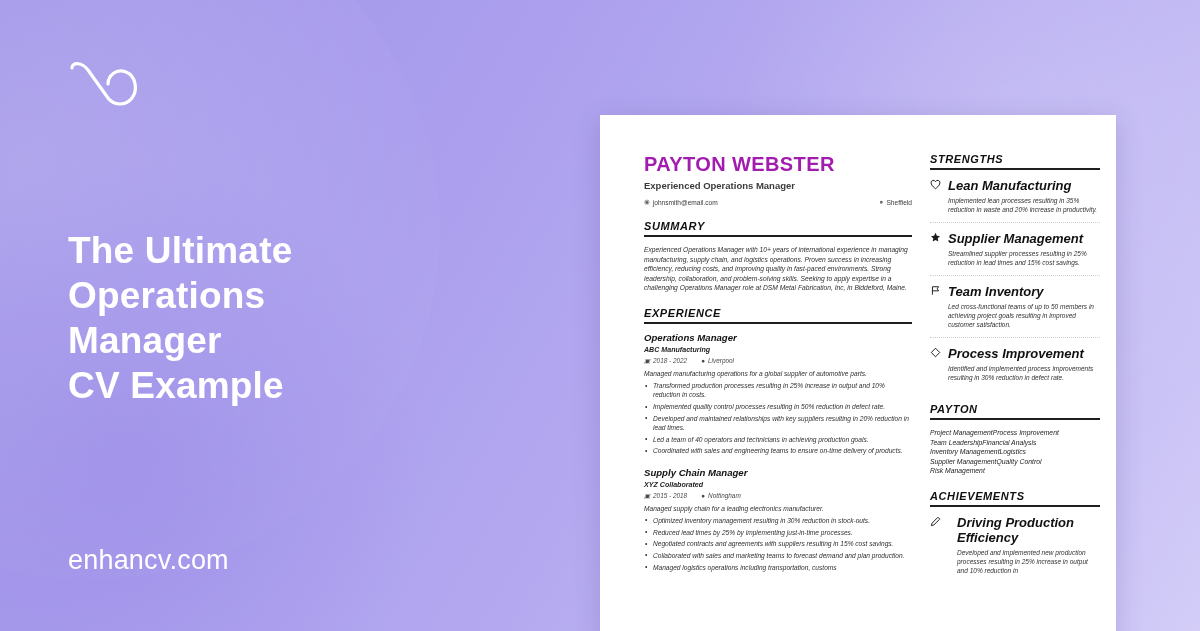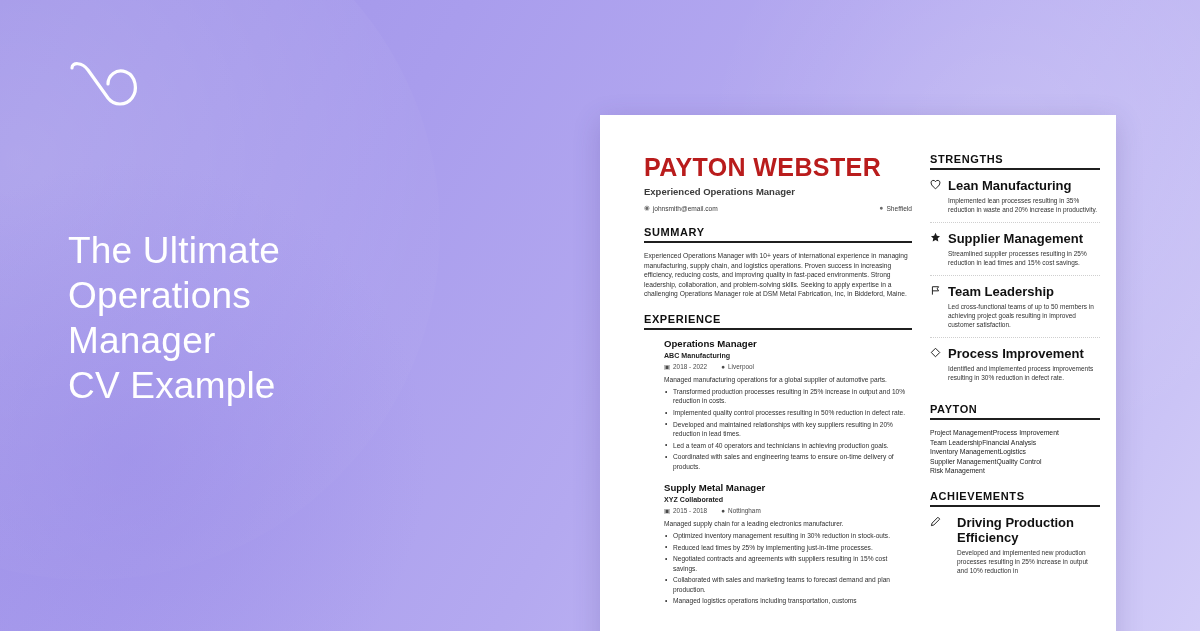--- a/index.html
+++ b/index.html
@@ -67,21 +67,21 @@
     height: 52px;
   }
   .headline {
     position: absolute;
     left: 68px;
     top: 228px;
     width: 470px;
     color: #ffffff;
     font-size: 37px;
     line-height: 45px;
-    font-weight: 400;
+    font-weight: 700;
     letter-spacing: 0.2px;
   }
   .site-url {
     position: absolute;
     left: 68px;
     top: 545px;
     color: #ffffff;
     font-size: 27px;
     letter-spacing: 0.2px;
   }
@@ -103,24 +103,24 @@
     width: 516px;
     padding: 38px 34px 0 44px;
     box-sizing: border-box;
     display: flex;
     gap: 18px;
   }
   .col-main { width: 268px; flex: 0 0 268px; }
   .col-side { width: 170px; flex: 0 0 170px; }
 
   .cv-name {
-    font-size: 25px;
+    font-size: 20px;
     font-weight: bold;
     letter-spacing: 0.4px;
-    color: #b91c1c;
+    color: #a21caf;
     margin: 0 0 4px 0;
   }
   .cv-role {
     font-size: 9.5px;
     font-weight: bold;
     color: #3b3b3b;
     margin: 0 0 8px 0;
   }
   .contact-row {
     display: flex;
@@ -149,21 +149,21 @@
   .sec-rule.thin { height: 1.6px; }
 
   .summary-text {
     font-size: 6.7px;
     line-height: 9.6px;
     color: #2f2f2f;
     margin: 0 0 14px 0;
     text-align: left;
   }
 
-  .job { margin-bottom: 11px; margin-left: 20px; }
+  .job { margin-bottom: 11px; }
   .job-title {
     font-size: 9.6px;
     font-weight: bold;
     color: #111;
     margin: 0 0 3px 0;
   }
   .job-company {
     font-size: 7.1px;
     font-weight: bold;
     color: #222;
@@ -239,21 +239,21 @@
     display: flex;
     gap: 16px;
   }
   .ach .a-icon {
     flex: 0 0 11px;
     width: 11px;
     height: 11px;
     color: #1c1c1c;
     margin-top: 1px;
   }
-  .sec-block { margin-bottom: 13px; }
+  .sec-block { margin-bottom: 13px; font-style: italic; }
   svg { display: block; }
 </style>
 </head>
 <body>
 
 <div class="canvas">
   <div class="blob-a"></div>
   <div class="blob-b"></div>
   <div class="blob-c"></div>
   <div class="blob-d"></div>
@@ -264,20 +264,21 @@
     </svg>
   </div>
 
   <div class="headline">
     <div>The Ultimate</div>
     <div>Operations</div>
     <div>Manager</div>
     <div>CV Example</div>
   </div>
 
+  <div class="site-url">enhancv.com</div>
 
   <div class="cv-paper">
     <div class="cv-inner">
 
       <div class="col-main">
         <h1 class="cv-name">PAYTON WEBSTER</h1>
         <div class="cv-role">Experienced Operations Manager</div>
 
         <div class="contact-row">
           <span class="contact-item">
@@ -318,21 +319,21 @@
             <ul class="bullets">
               <li>Transformed production processes resulting in 25% increase in output and 10% reduction in costs.</li>
               <li>Implemented quality control processes resulting in 50% reduction in defect rate.</li>
               <li>Developed and maintained relationships with key suppliers resulting in 20% reduction in lead times.</li>
               <li>Led a team of 40 operators and technicians in achieving production goals.</li>
               <li>Coordinated with sales and engineering teams to ensure on-time delivery of products.</li>
             </ul>
           </div>
 
           <div class="job">
-            <div class="job-title">Supply Metal Manager</div>
+            <div class="job-title">Supply Chain Manager</div>
             <div class="job-company">XYZ Collaborated</div>
             <div class="job-meta">
               <span class="mi">
                 <span>▣</span>
                 <span>2015 - 2018</span>
               </span>
               <span class="mi">
                 <span>●</span>
                 <span>Nottingham</span>
               </span>
@@ -378,21 +379,21 @@
             </div>
           </div>
 
           <div class="strength">
             <span class="s-icon">
               <svg viewBox="0 0 16 16" width="11" height="11" fill="none" stroke="#1c1c1c" stroke-width="1.4">
                 <path d="M3.5 14V2.5h9l-2 3 2 3h-9"></path>
               </svg>
             </span>
             <div>
-              <div class="s-title">Team Leadership</div>
+              <div class="s-title">Team Inventory</div>
               <p class="s-text">Led cross-functional teams of up to 50 members in achieving project goals resulting in improved customer satisfaction.</p>
             </div>
           </div>
 
           <div class="strength">
             <span class="s-icon">
               <svg viewBox="0 0 16 16" width="11" height="11" fill="none" stroke="#1c1c1c" stroke-width="1.4">
                 <path d="M8 1.8l6.2 6.2L8 14.2 1.8 8z"></path>
               </svg>
             </span>

